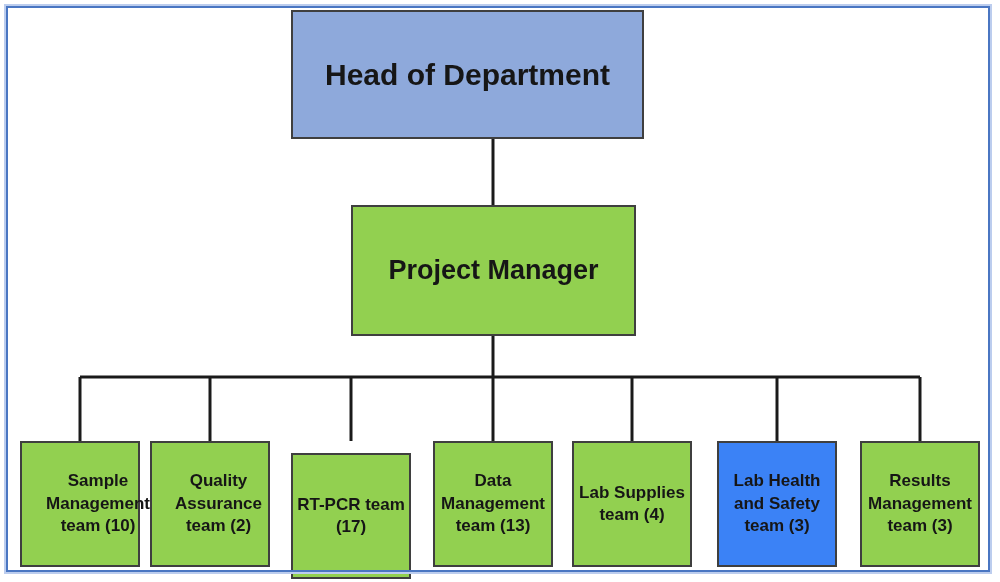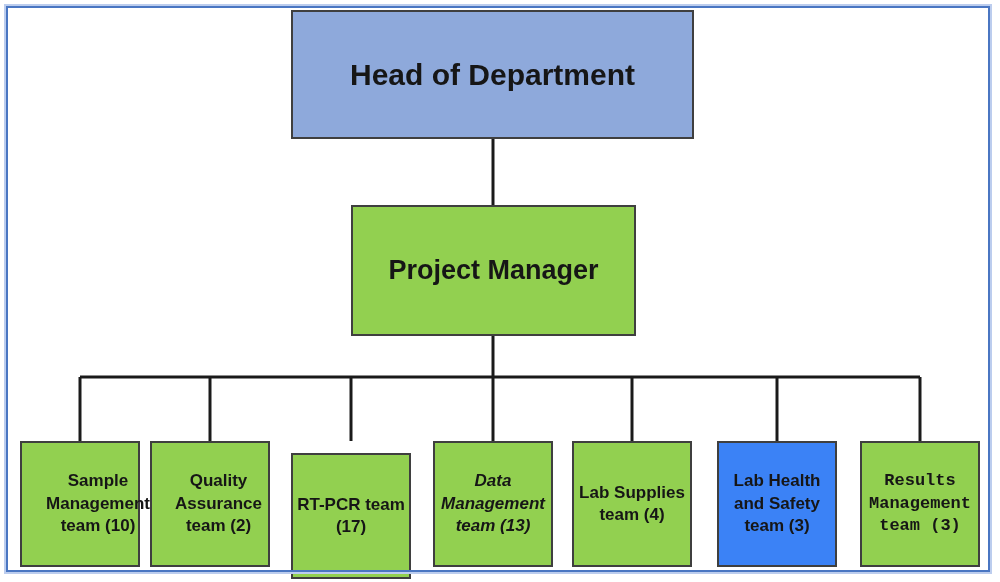--- a/index.html
+++ b/index.html
@@ -35,42 +35,42 @@
     border: 2px solid #3f3f3f;
     display: flex;
     align-items: center;
     justify-content: center;
     text-align: center;
     color: #161616;
     font-weight: bold;
   }
   .node-root {
     left: 291px; top: 10px;
-    width: 403px; height: 129px;
+    width: 353px; height: 129px;
     font-size: 30px;
   }
   .node-manager {
     left: 351px; top: 205px;
     width: 285px; height: 131px;
     font-size: 27px;
   }
   .node-team {
     top: 441px;
     width: 120px; height: 126px;
     font-size: 17px;
     line-height: 1.32;
     padding: 4px;
   }
   .t0 { left: 20px; padding-left: 40px; }
   .t1 { left: 150px; }
   .t2 { left: 291px; margin-top: 12px; }
-  .t3 { left: 433px; font-style: italic; }
+  .t3 { left: 433px; }
   .t4 { left: 572px; }
   .t5 { left: 717px; }
-  .t6 { left: 860px; font-family: Liberation Mono, monospace; }
+  .t6 { left: 860px; }
 </style>
 </head>
 <body>
 
 <div class="canvas">
 
   <svg class="connectors" viewBox="0 0 1000 582" xmlns="http://www.w3.org/2000/svg" aria-hidden="true">
     <g stroke="#1a1a1a" stroke-width="3" fill="none">
       <line x1="493" y1="139" x2="493" y2="205"></line>
       <line x1="493" y1="336" x2="493" y2="441"></line>

